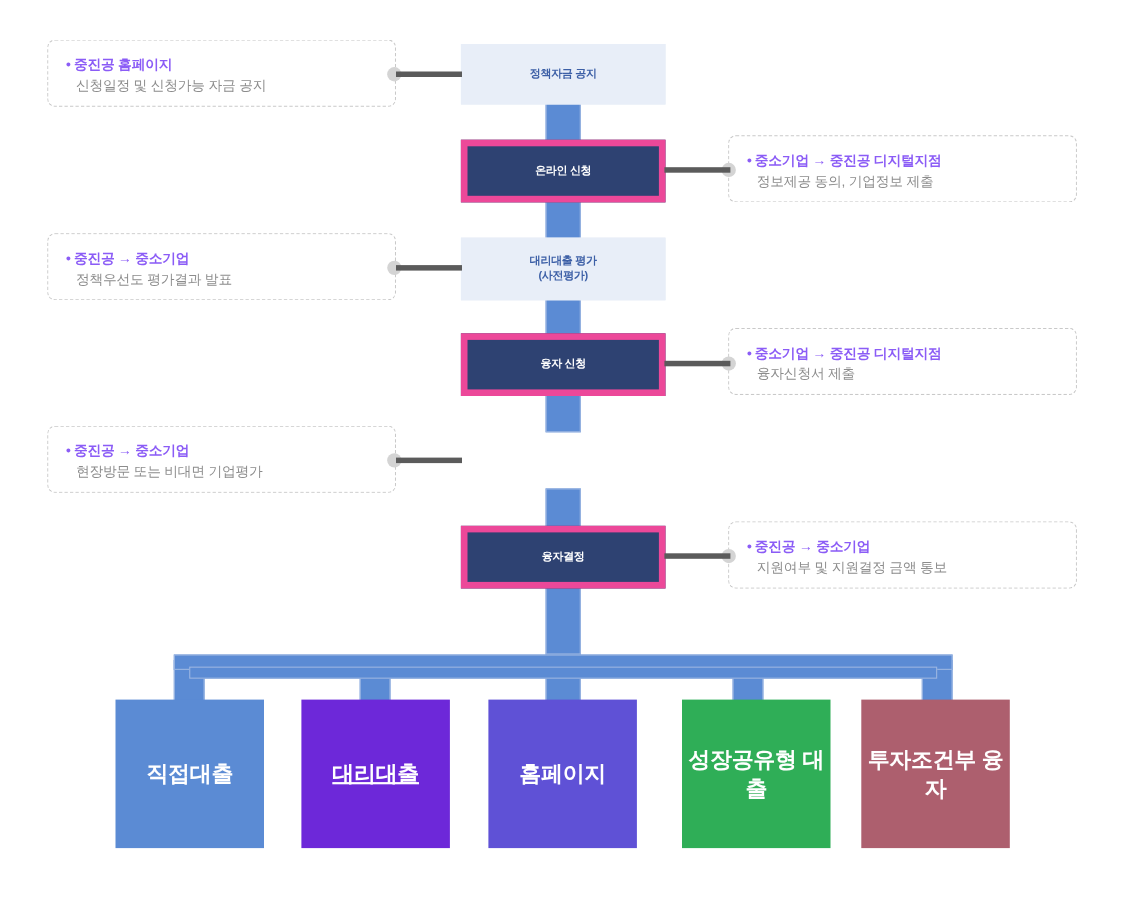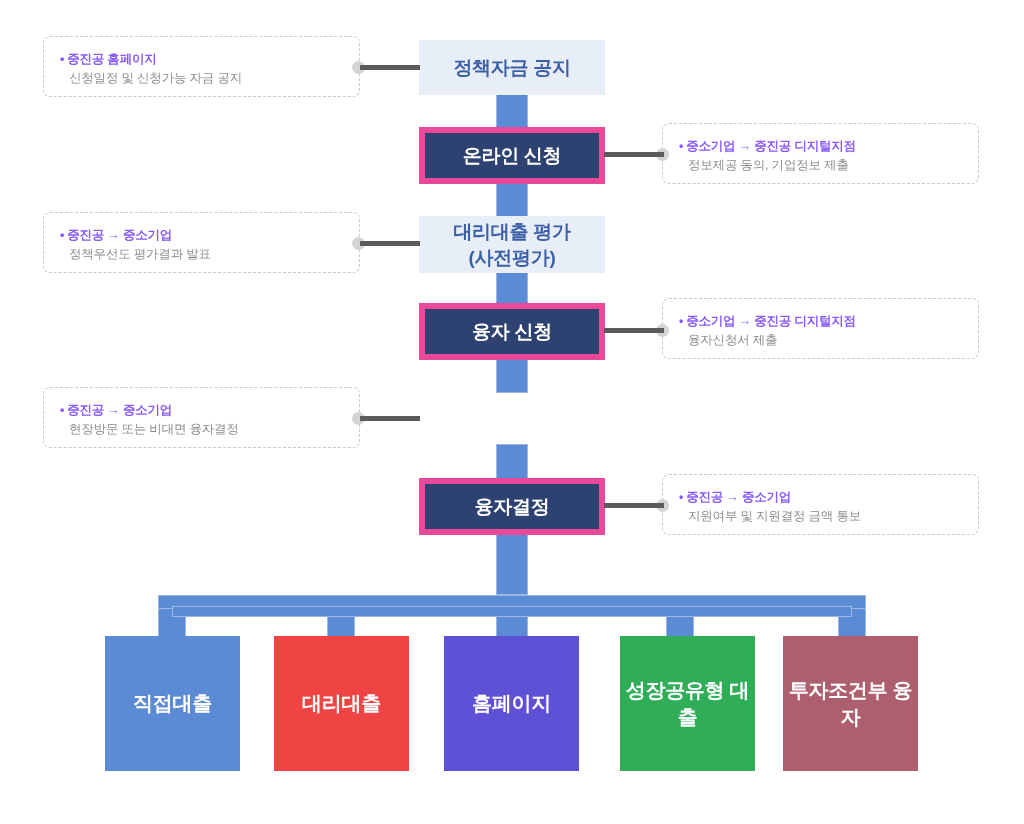--- a/index.html
+++ b/index.html
@@ -22,21 +22,21 @@
   
   .proc {
     position: absolute;
     left: 419px;
     width: 186px;
     box-sizing: border-box;
     display: flex;
     align-items: center;
     justify-content: center;
     text-align: center;
-    font-size: 19px;
+    font-size: 10px;
     font-weight: bold;
     letter-spacing: -0.3px;
     line-height: 1.35;
     z-index: 4;
   }
   .proc.light {
     background: #e8eef8;
     color: #3c5fa6;
     border: 1px solid #e8eef8;
   }
@@ -198,21 +198,21 @@
     <div class="desc">신청일정 및 신청가능 자금 공지</div>
   </div>
 
   <div class="note" style="left:43px; top:212px; width:317px; height:61px;">
     <div class="title"><span class="bullet">•</span><span>중진공 → 중소기업</span></div>
     <div class="desc">정책우선도 평가결과 발표</div>
   </div>
 
   <div class="note" style="left:43px; top:387px; width:317px; height:61px;">
     <div class="title"><span class="bullet">•</span><span>중진공 → 중소기업</span></div>
-    <div class="desc">현장방문 또는 비대면 융자결정</div>
+    <div class="desc">현장방문 또는 비대면 기업평가</div>
   </div>
 
   <div class="note" style="left:662px; top:123px; width:317px; height:61px;">
     <div class="title"><span class="bullet">•</span><span>중소기업 → 중진공 디지털지점</span></div>
     <div class="desc">정보제공 동의, 기업정보 제출</div>
   </div>
 
   <div class="note" style="left:662px; top:298px; width:317px; height:61px;">
     <div class="title"><span class="bullet">•</span><span>중소기업 → 중진공 디지털지점</span></div>
     <div class="desc">융자신청서 제출</div>
@@ -230,21 +230,21 @@
   <div class="branch-drop" style="left:158px; top:600px; height:38px;"></div>
   <div class="branch-drop" style="left:327px; top:606px; height:32px;"></div>
   <div class="branch-drop" style="left:496px; top:595px; height:43px; width:32px;"></div>
   <div class="branch-drop" style="left:666px; top:606px; height:32px;"></div>
   <div class="branch-drop" style="left:838px; top:600px; height:38px;"></div>
 
   <div class="product" style="left:105px;  background:#5b8bd4;">
     <span>직접대출</span>
   </div>
 
-  <div class="product" style="left:274px;  background:#ef4444;">
+  <div class="product" style="left:274px;  background:#6d28d9;text-decoration:underline;">
     <span>대리대출</span>
   </div>
 
   <div class="product" style="left:444px;  background:#5f51d6;">
     <span>홈페이지</span>
   </div>
 
   <div class="product" style="left:620px;  background:#2fae57;">
     <span>성장공유형 대출</span>
   </div>

